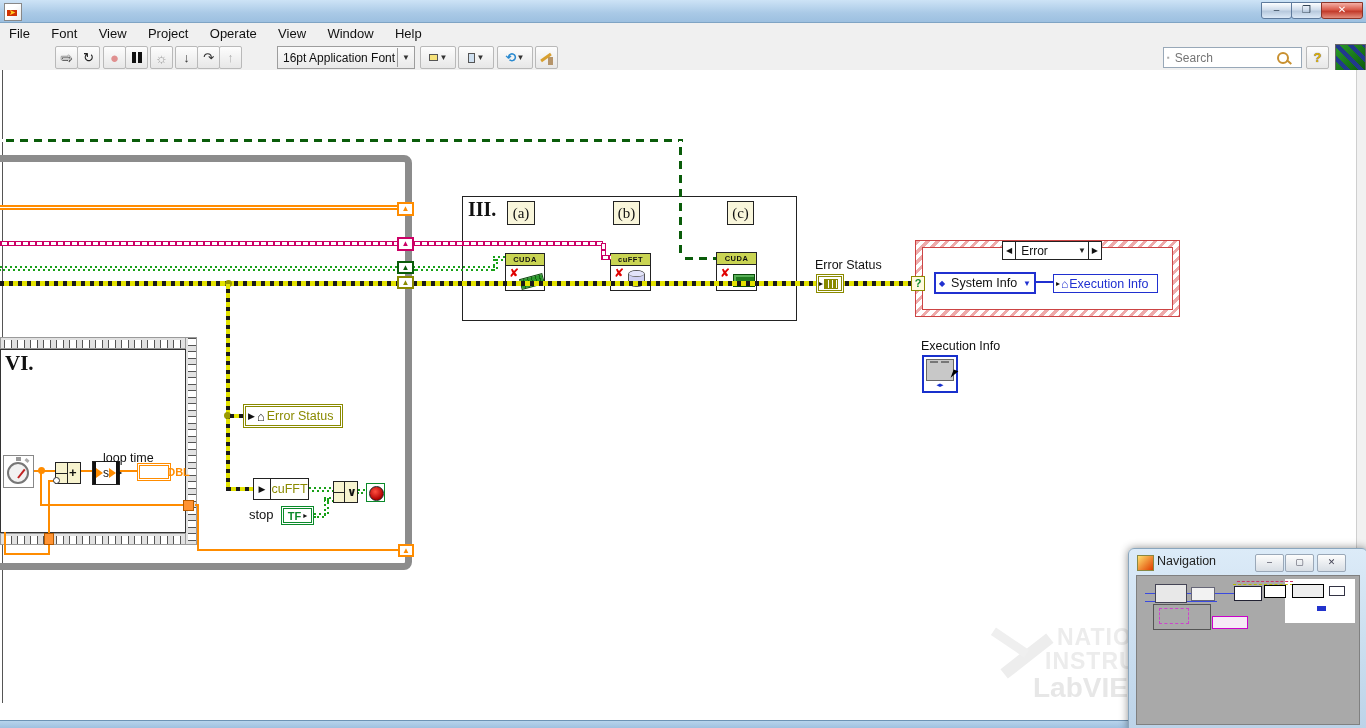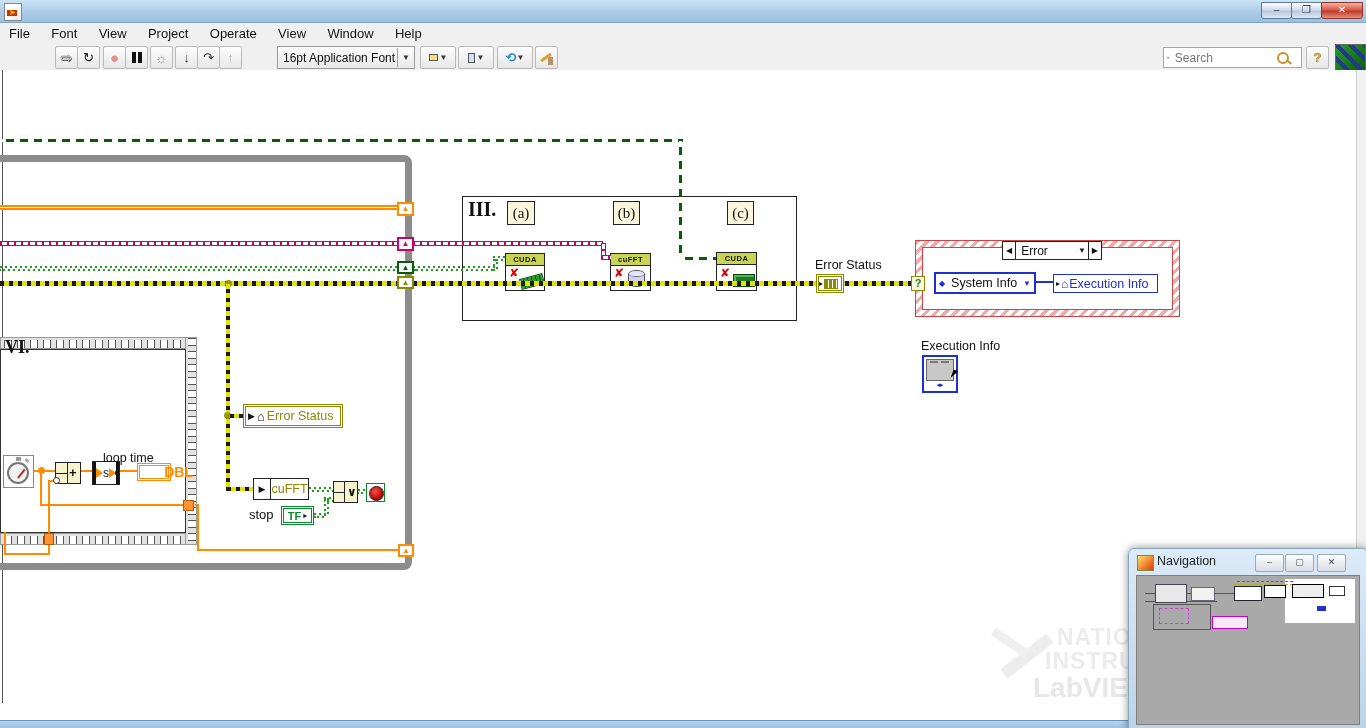--- a/index.html
+++ b/index.html
@@ -159,21 +159,21 @@
     <div class="abs z3 grnh" style="left:0;top:69px;width:683px;"></div>
     <div class="abs z3 grnv" style="left:679px;top:69px;height:120px;"></div>
     <div class="abs z3 grnh" style="left:679px;top:187px;width:37px;"></div>
 
     <div class="abs z2" style="left:-12px;top:85px;width:424px;height:415px;border:7px solid #8c8c8c;border-radius:8px;box-sizing:border-box;"></div>
 
     <div class="abs z2 film" style="left:0;top:267px;width:197px;height:12px;"></div>
     <div class="abs z2 film" style="left:0;top:463px;width:197px;height:12px;"></div>
     <div class="abs z2 filmv" style="left:185px;top:267px;width:12px;height:208px;"></div>
     <div class="abs z2" style="left:0;top:279px;width:186px;height:184px;background:#fff;border:1px solid #333;box-sizing:border-box;"></div>
-    <div class="abs z4 serif" style="left:5px;top:267px;font-size:18px;">VI.</div>
+    <div class="abs z4 serif" style="left:5px;top:281px;font-size:21px;">VI.</div>
 
     <div class="abs z4" style="left:3px;top:385px;width:31px;height:33px;background:#fff;border:1px solid #888;box-sizing:border-box;">
       <div style="position:absolute;left:12px;top:1px;width:5px;height:4px;background:#999;"></div>
       <div style="position:absolute;left:21px;top:3px;width:4px;height:3px;background:#aaa;transform:rotate(40deg);"></div>
       <div style="position:absolute;left:3px;top:6px;width:22px;height:22px;border:2px solid #777;border-radius:50%;background:#f2f2f2;box-sizing:border-box;">
         <div style="position:absolute;left:8px;top:3px;width:2px;height:11px;background:#c02020;transform:rotate(38deg);transform-origin:bottom;"></div>
       </div>
     </div>
 
     <div class="abs z3 org" style="left:34px;top:400px;width:22px;height:2px;"></div>
@@ -204,21 +204,21 @@
     <div class="abs z4" style="left:92px;top:391px;width:28px;height:24px;background:#fff;border:1px solid #222;box-sizing:border-box;display:flex;align-items:center;">
       <div style="width:3px;height:100%;background:#111;"></div>
       <div class="tri-r"></div>
       <div style="flex:1;text-align:center;font-size:12px;">s</div>
       <div class="tri-r"></div>
       <div style="width:3px;height:100%;background:#111;"></div>
     </div>
     <div class="abs z3 org" style="left:120px;top:400px;width:17px;height:2px;"></div>
     <div class="abs z4 dbl-border-org" style="left:137px;top:393px;width:34px;height:18px;display:flex;align-items:center;justify-content:center;">
       <span style="font-size:8px;color:#111;">▸</span>
-      <span style="font-size:14px;font-weight:bold;color:#ff8c00;margin-left:45px;">DBL</span>
+      <span style="font-size:11px;font-weight:bold;color:#ff8c00;margin-left:45px;">DBL</span>
     </div>
 
     <div class="abs z3 org2" style="left:0;top:135px;width:400px;"></div>
     <div class="abs z4 tun" style="left:397px;top:132px;width:17px;height:14px;border:2px solid #ff8c00;color:#ff8c00;">
         <span>▲</span>
       </div>
 
     <div class="abs z3 pinkh" style="left:0;top:171px;width:399px;"></div>
     <div class="abs z4 tun" style="left:397px;top:167px;width:17px;height:14px;border:2px solid #cc0066;color:#cc0066;">
         <span>▲</span>

